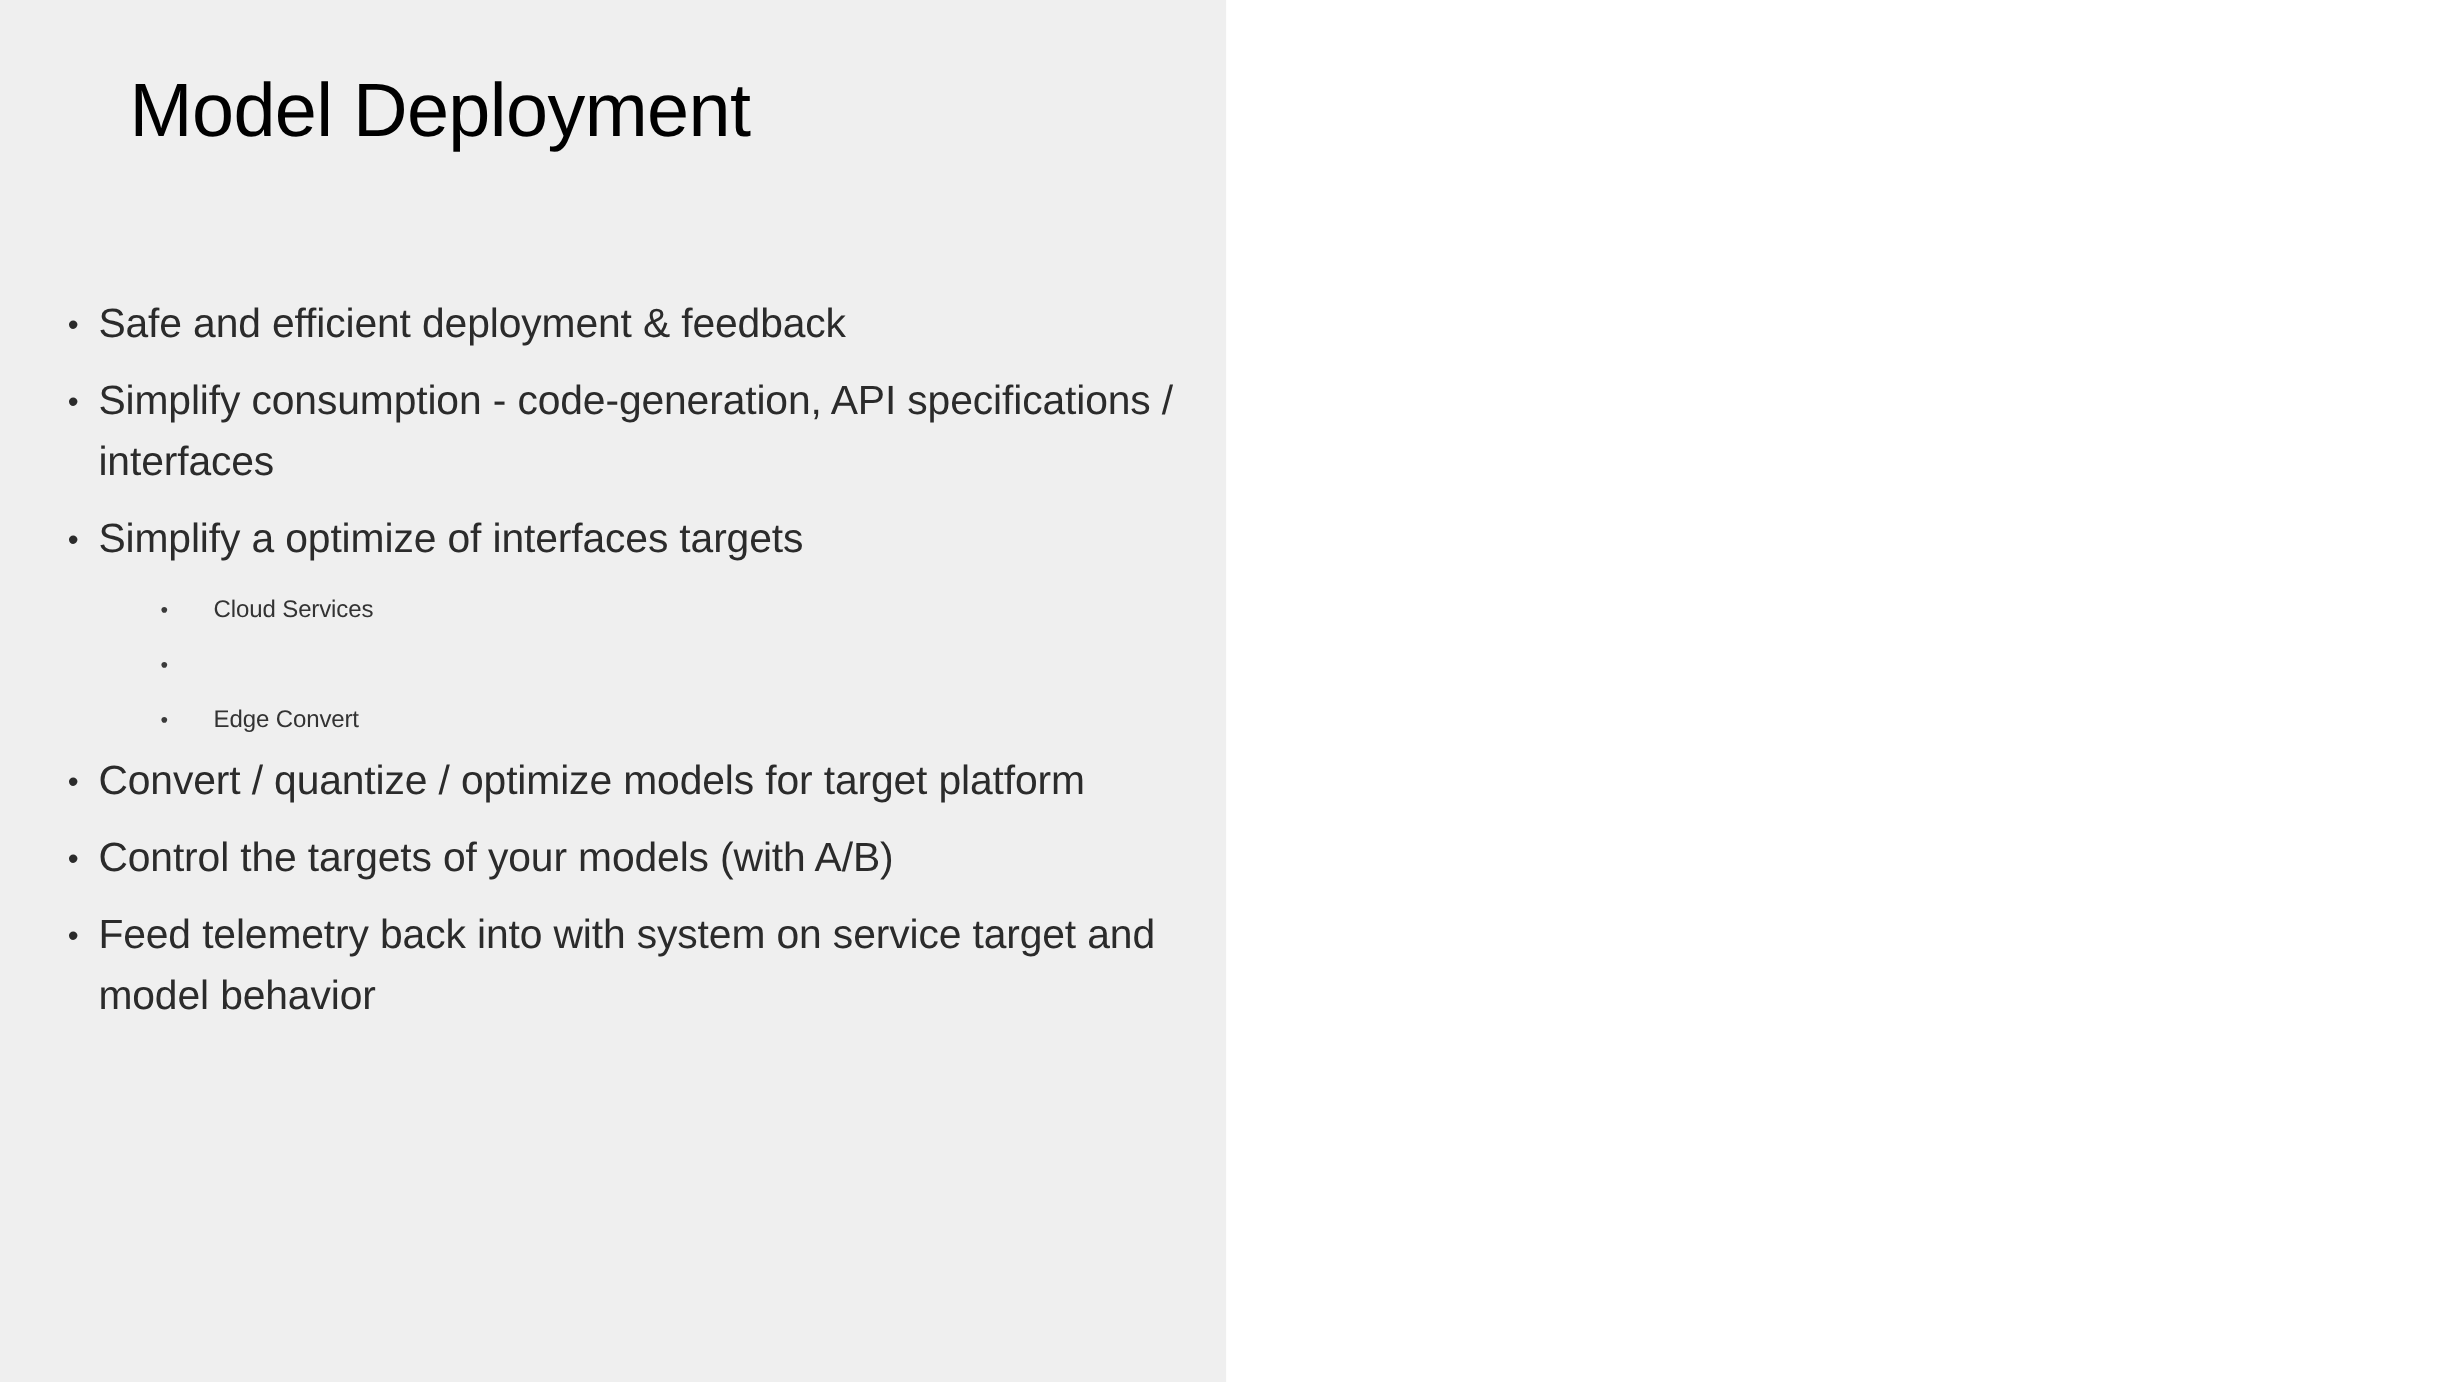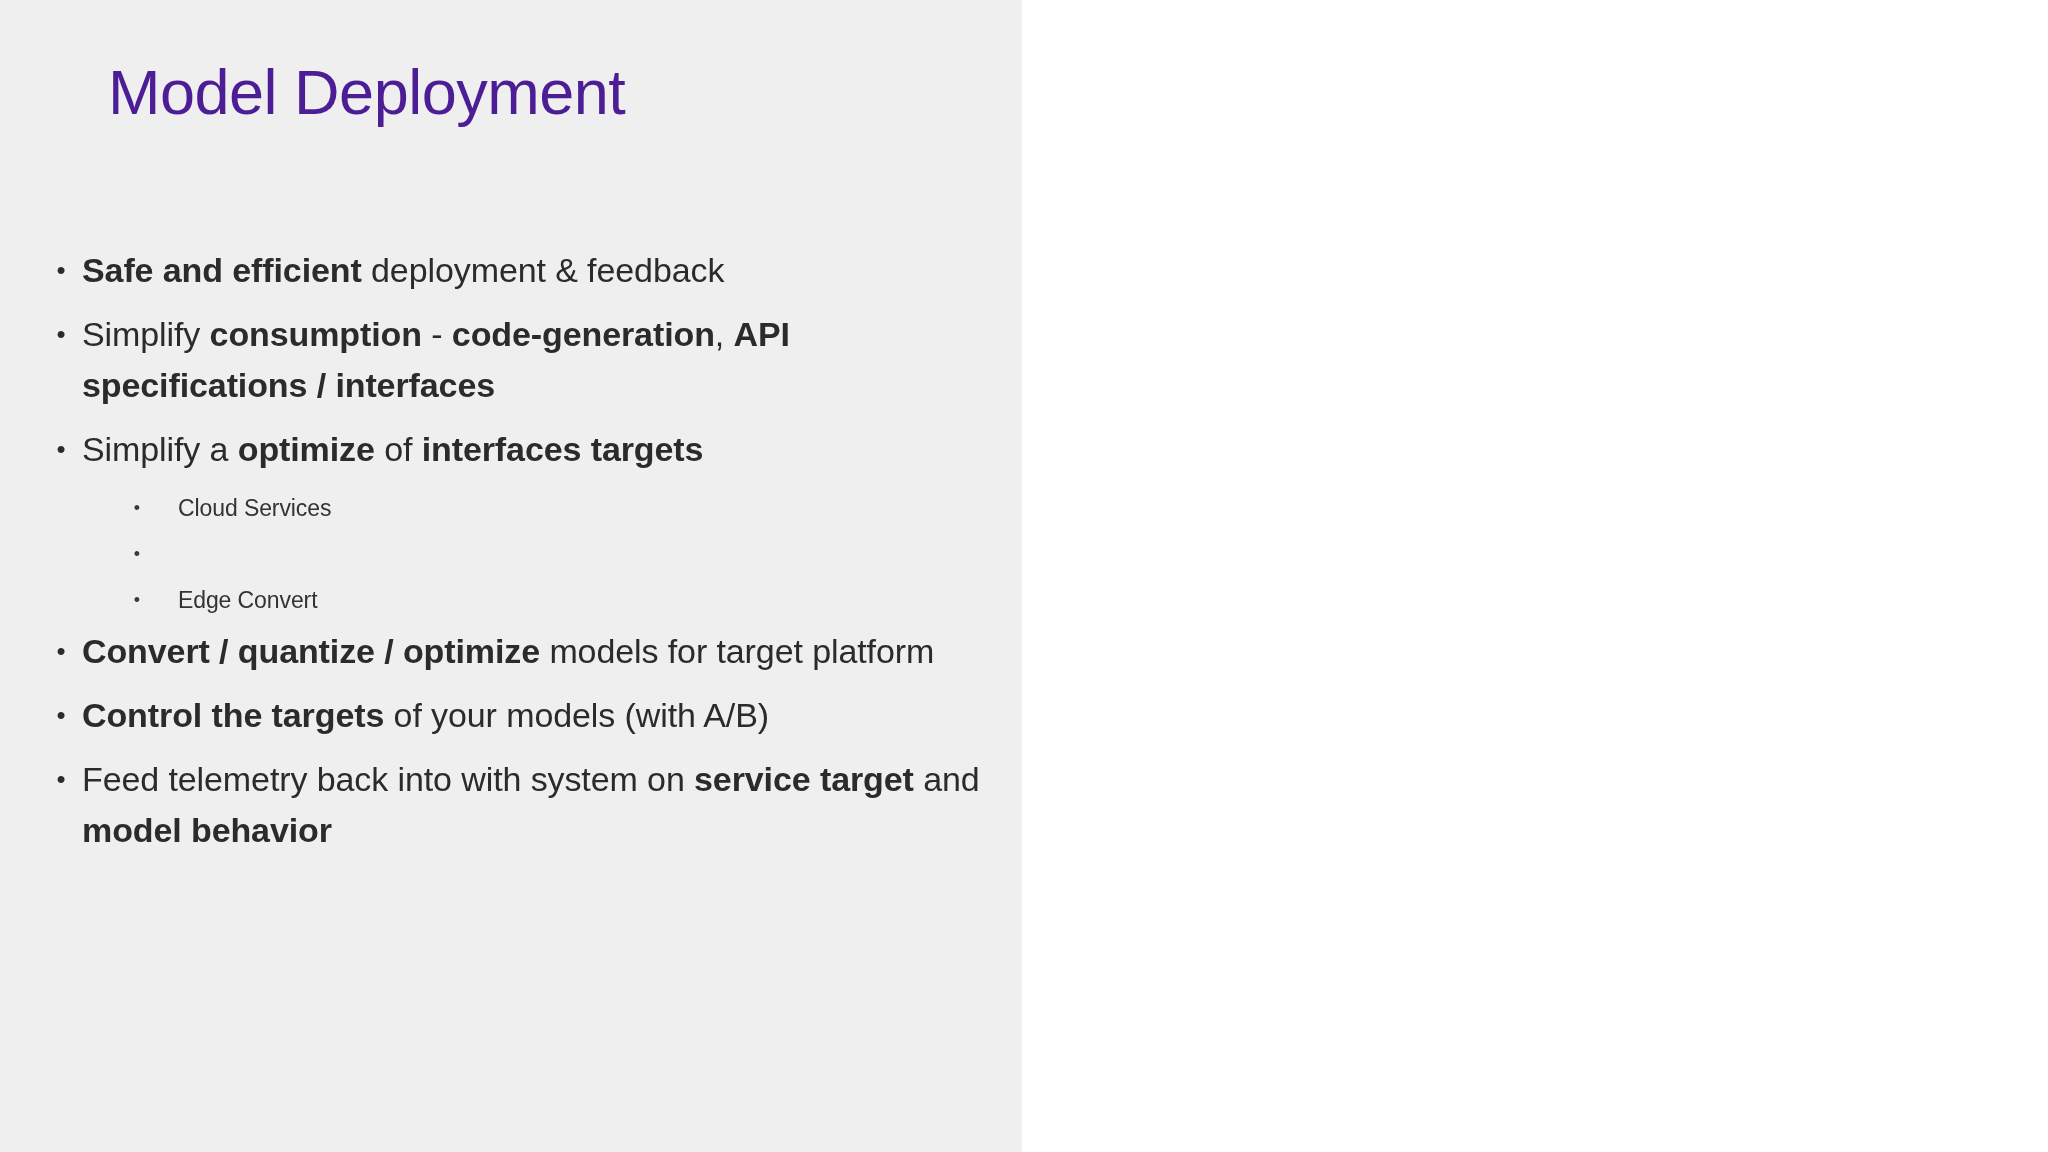--- a/index.html
+++ b/index.html
@@ -10,21 +10,21 @@
     overflow:hidden;
     position:relative;
   }
   
   #left-panel{
     position:absolute;left:0;top:0;width:1022px;height:1152px;
     background:#efefef;
   }
   #slide-title{
     position:absolute;left:108px;top:56px;
-    font-size:63px;font-weight:400;color:#4c1d95;
+    font-size:63px;font-weight:400;color:#000000;
     letter-spacing:-0.5px;
     font-family:"Liberation Sans", sans-serif;
   }
   #bullet-list{
     position:absolute;left:40px;top:245px;width:960px;
   }
   .bullet{
     display:flex;align-items:flex-start;
     margin-bottom:13px;
   }
@@ -35,24 +35,24 @@
   .bullet .btext{
     flex:1;font-size:34px;line-height:51px;color:#2b2b2b;
     letter-spacing:-0.1px;
   }
   .bullet.sub{margin-bottom:6px;}
   .bullet.sub .dot{
     width:100px;flex:0 0 100px;text-align:right;padding-right:22px;
     font-size:18px;line-height:40px;color:#3a3a3a;
   }
   .bullet.sub .btext{
-    font-size:23px;line-height:40px;color:#333333;
+    font-size:20px;line-height:40px;color:#333333;
     padding-left:16px;
   }
-  .b{font-weight:bold;}
+  .b{font-weight:normal;}
   
   #right-panel{
     position:absolute;left:1022px;top:0;width:1026px;height:1152px;
     background:#ffffff;
   }
 </style>
 </head>
 <body>
 
 <div id="left-panel">

